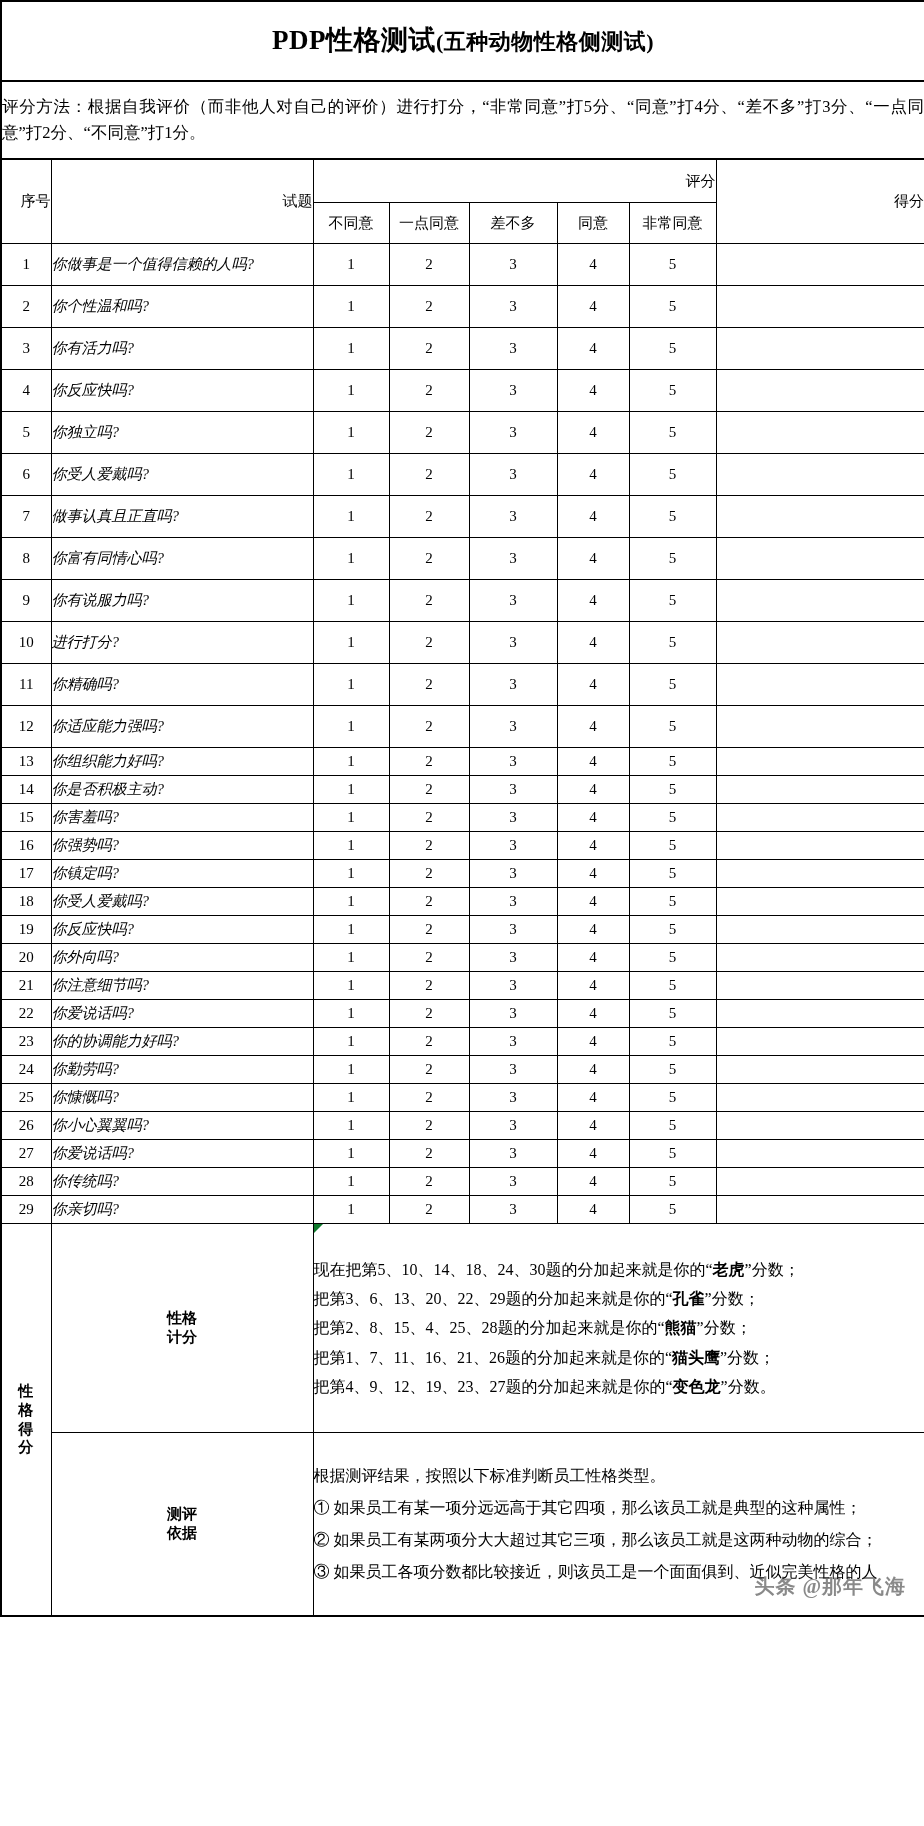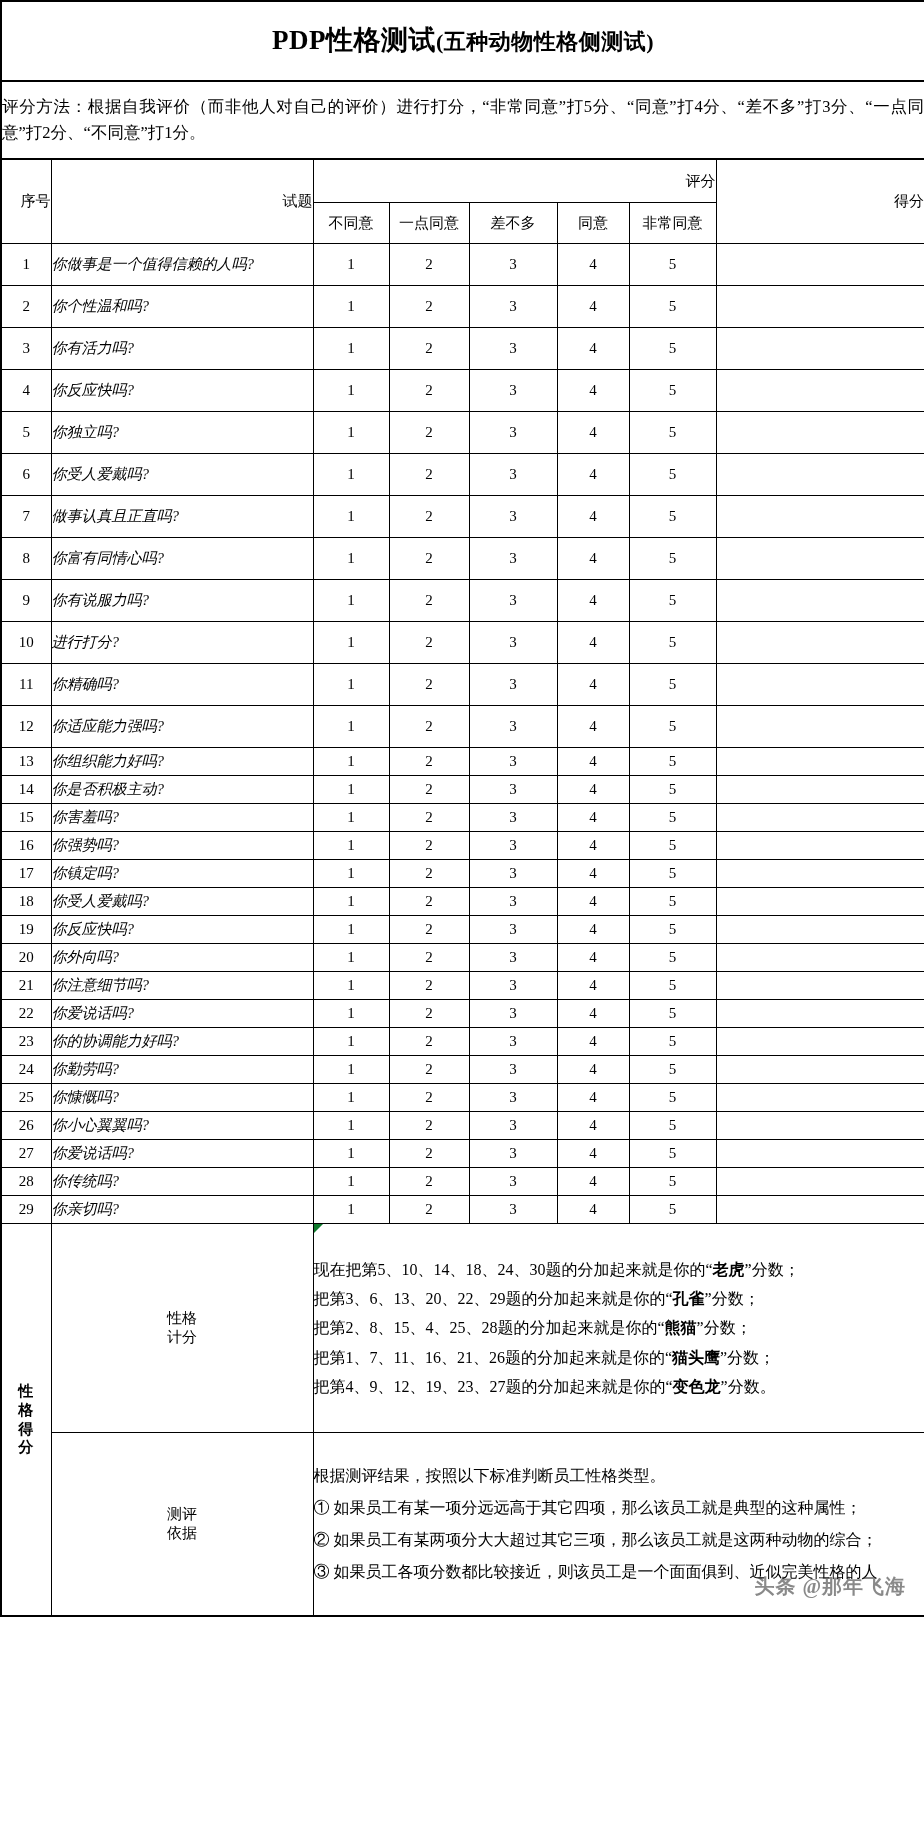--- a/index.html
+++ b/index.html
@@ -82,21 +82,21 @@
     font-size:18px;
     font-weight:700;
     line-height:1.9;
     letter-spacing:1px;
   }
   .vlabel span{display:block;}
   .sublabel{
     text-align:center;
     vertical-align:middle;
     font-size:17px;
-    font-weight:400;
+    font-weight:700;
     line-height:1.45;
   }
   .sublabel span{display:block;}
   .body-cell{
     padding:8px 4px 8px 12px;
     vertical-align:middle;
     position:relative;
   }
   .body-line{
     font-size:16px;

